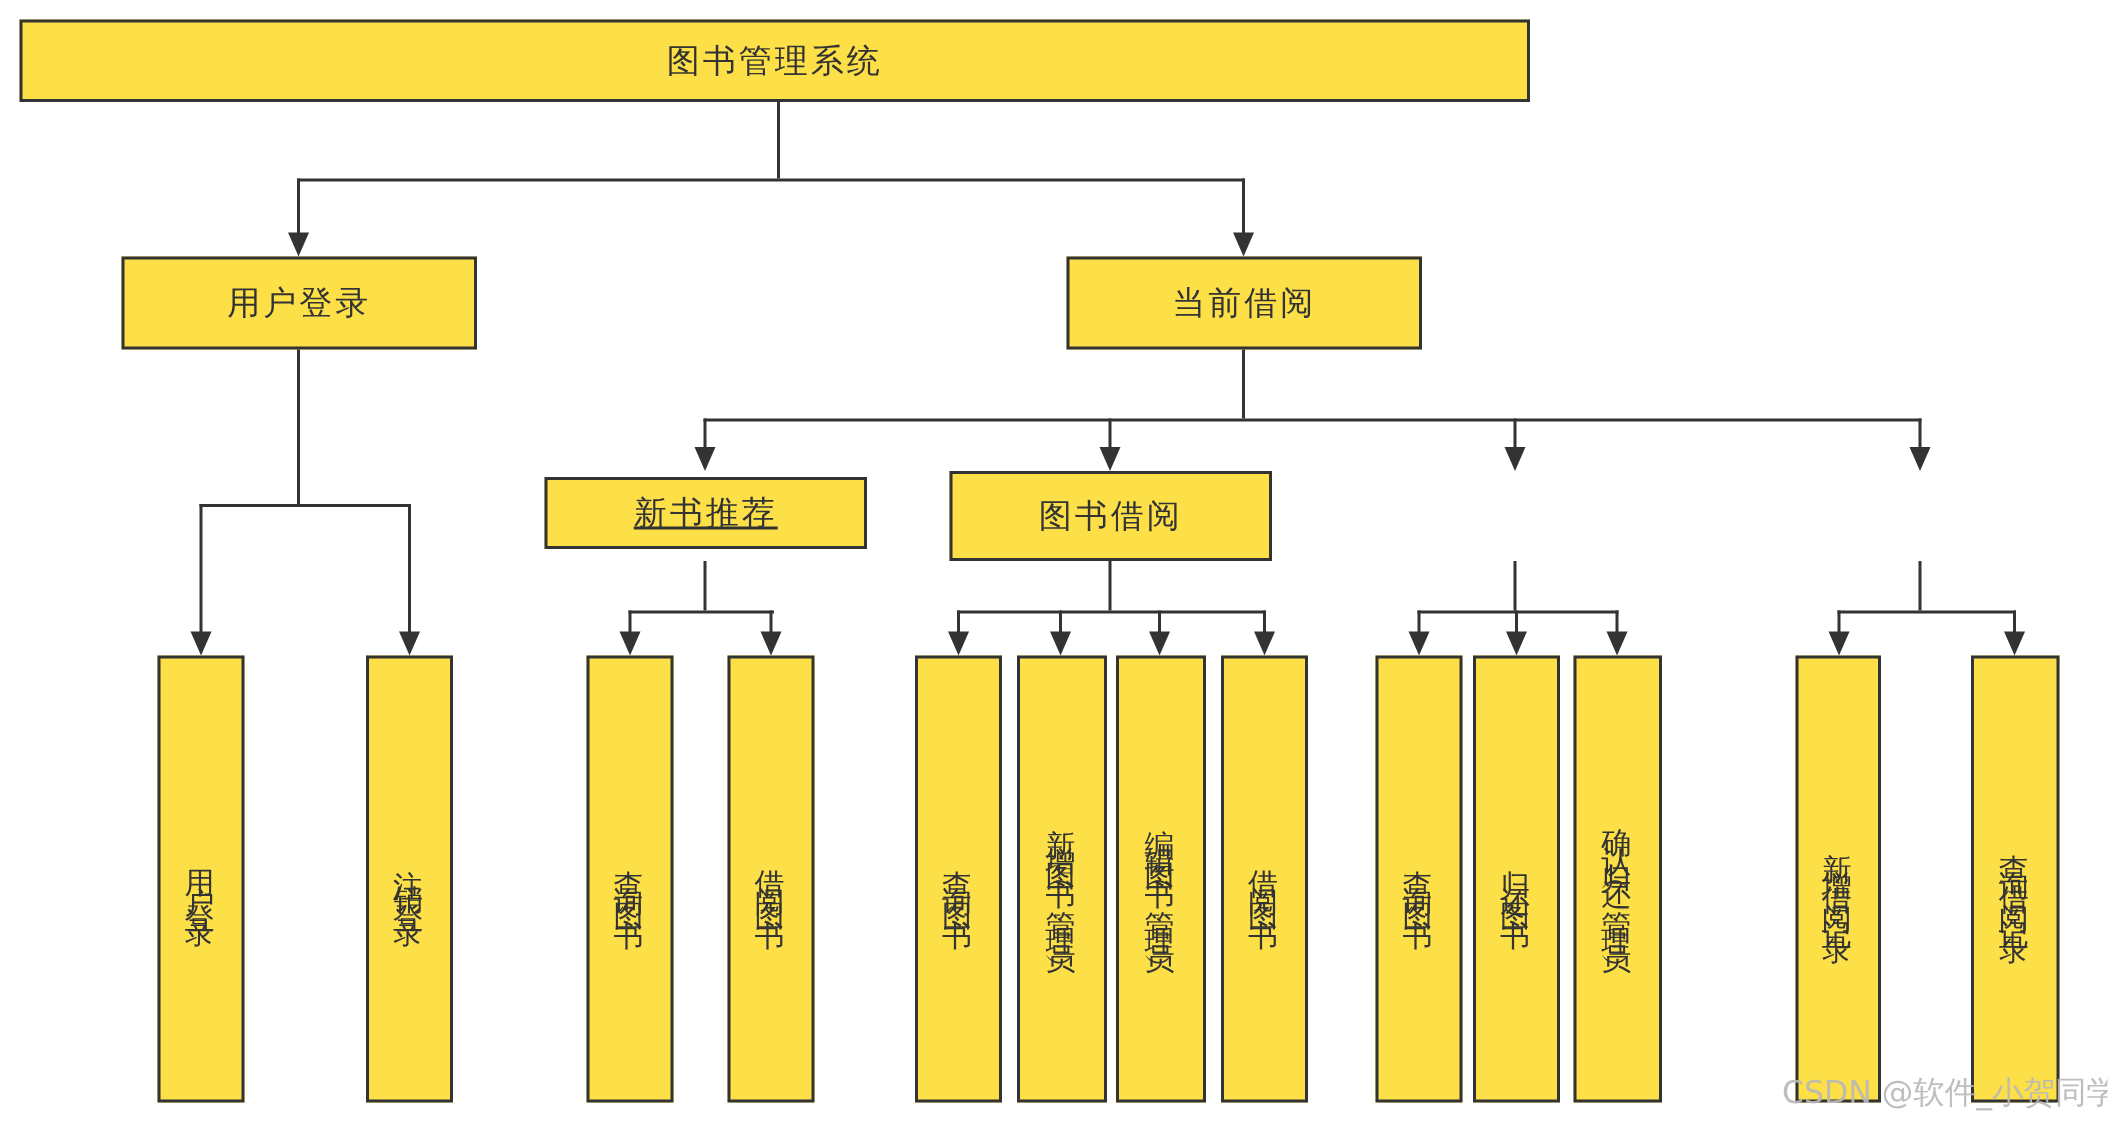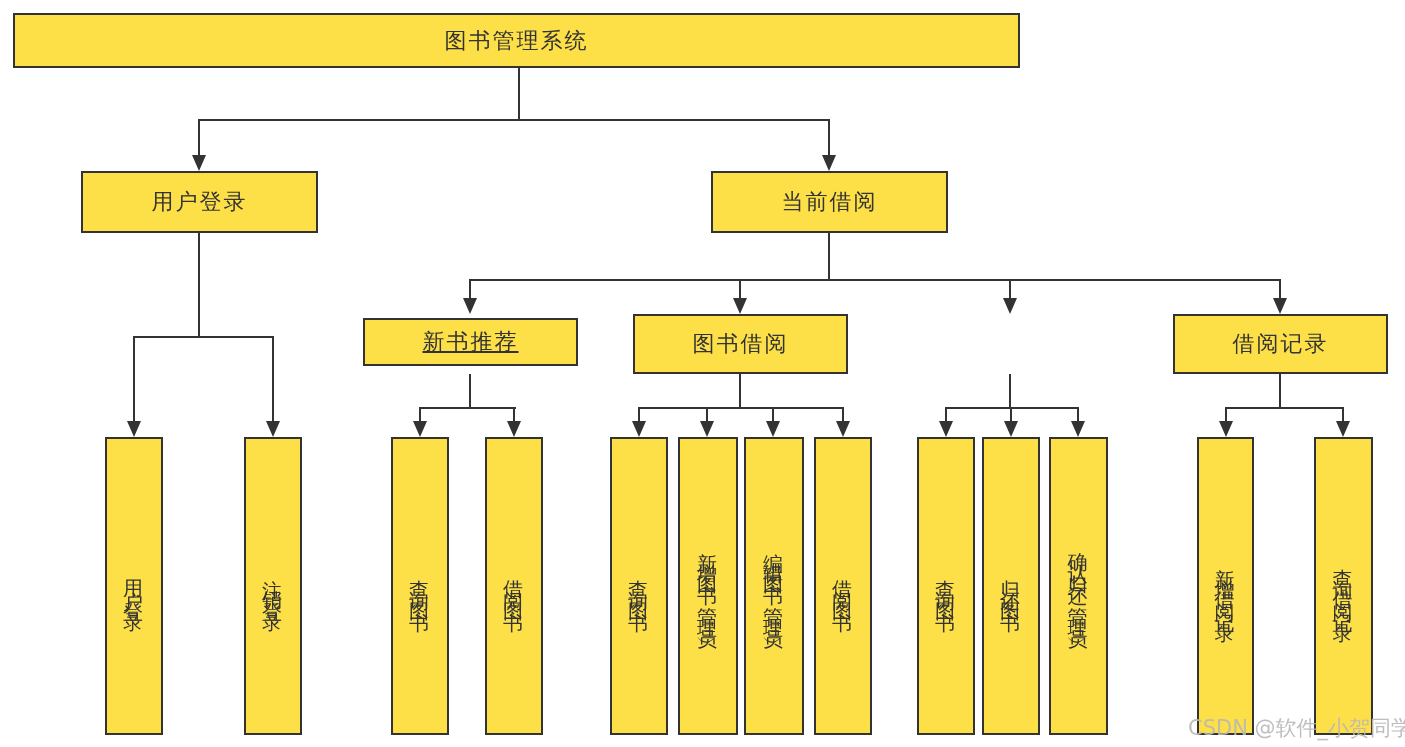--- a/index.html
+++ b/index.html
@@ -95,23 +95,20 @@
   <div class="arrow" style="left:1003px; top:298px;"></div>
   <div class="line" style="left:1279px; top:279px; width:2px; height:21px;"></div>
   <div class="arrow" style="left:1273px; top:298px;"></div>
 
   <div class="box hbox" style="left:363px; top:318px; width:215px; height:48px;text-decoration:underline;">
     <span>新书推荐</span>
   </div>
   <div class="box hbox" style="left:633px; top:314px; width:215px; height:60px;text-align:right;">
     <span>图书借阅</span>
   </div>
-  <div class="box hbox" style="left:1173px; top:314px; width:215px; height:60px;">
-    <span>借阅记录</span>
-  </div>
 
   <div class="line" style="left:469px; top:374px; width:2px; height:33px;"></div>
   <div class="line" style="left:739px; top:374px; width:2px; height:33px;"></div>
   <div class="line" style="left:1009px; top:374px; width:2px; height:33px;"></div>
   <div class="line" style="left:1279px; top:374px; width:2px; height:33px;"></div>
 
   <div class="line" style="left:419px; top:407px; width:97px; height:2px;"></div>
   <div class="line" style="left:419px; top:407px; width:2px; height:16px;"></div>
   <div class="arrow" style="left:413px; top:421px;"></div>
   <div class="line" style="left:513px; top:407px; width:2px; height:16px;"></div>

